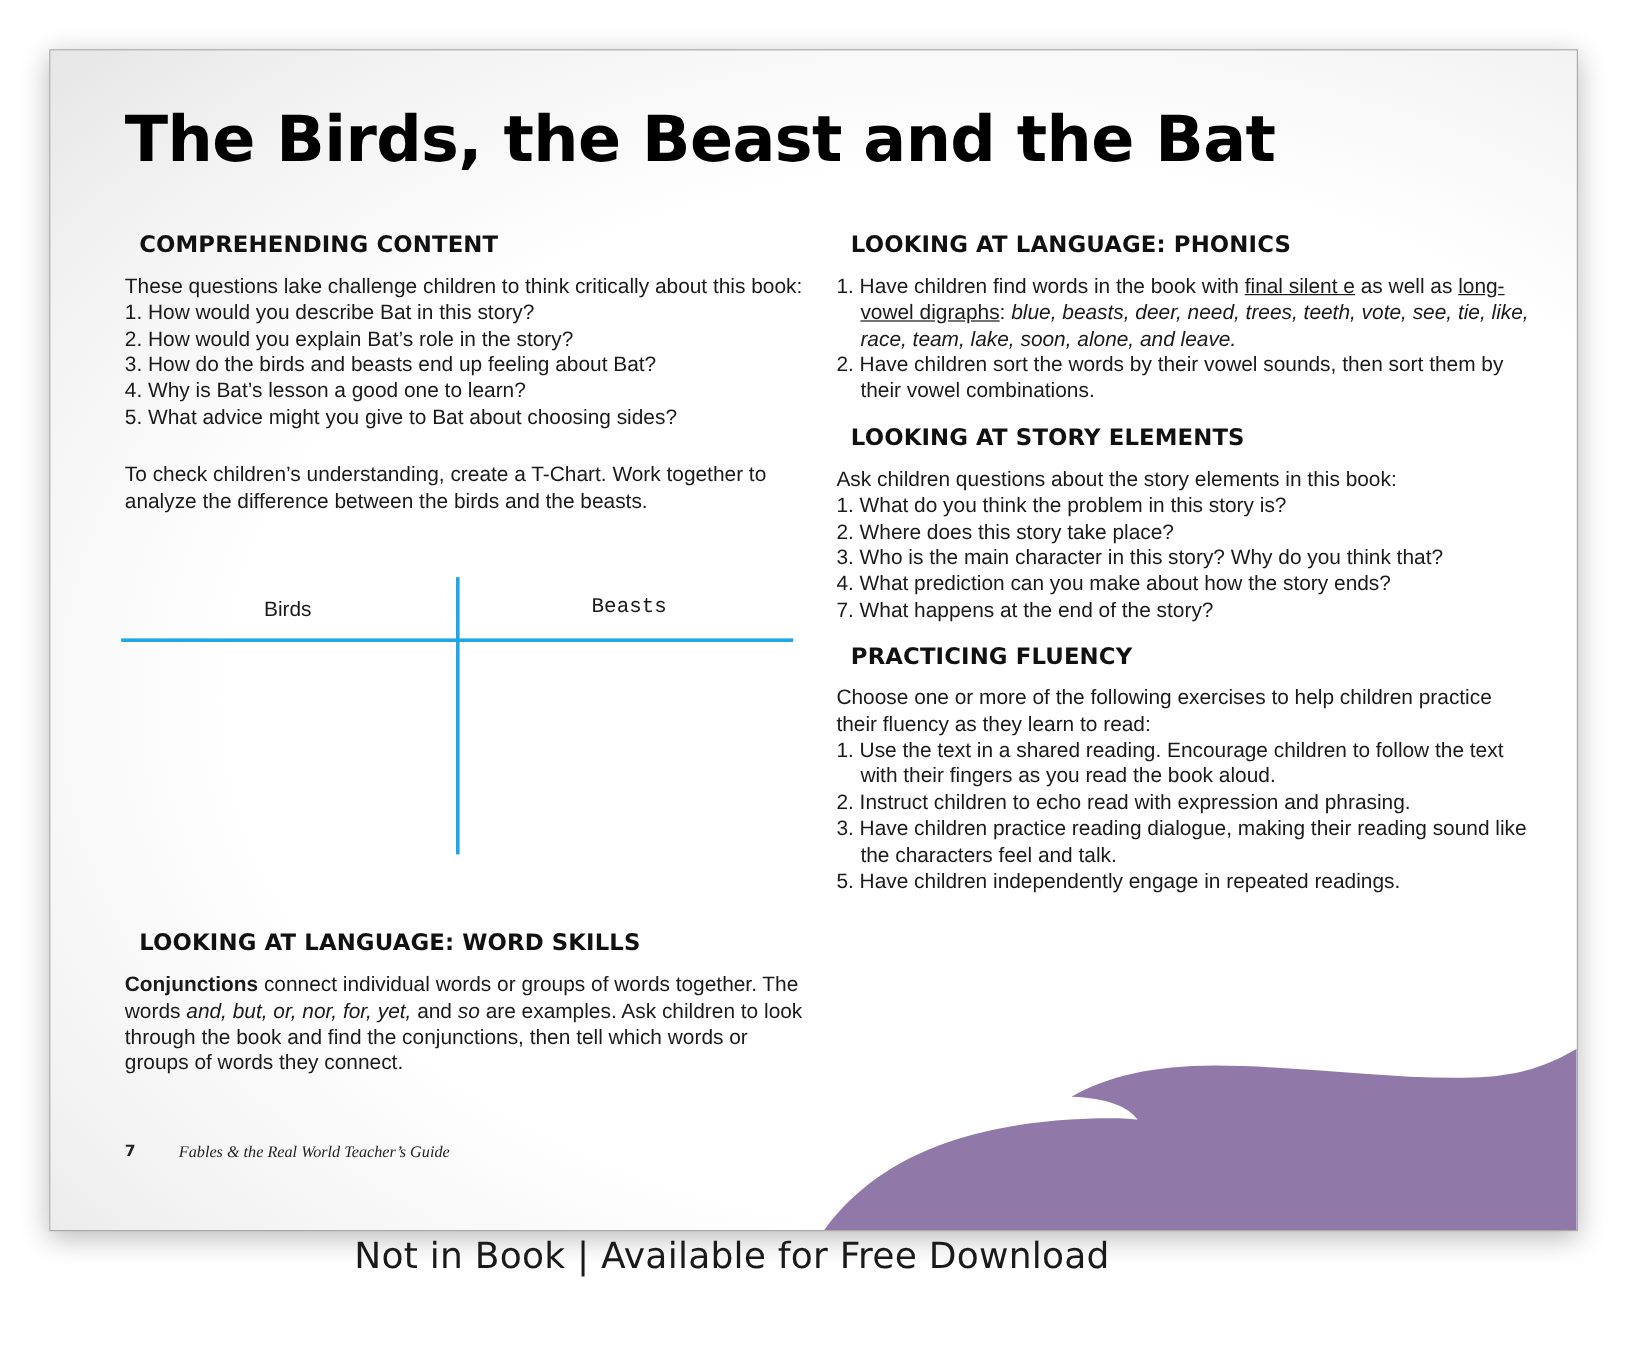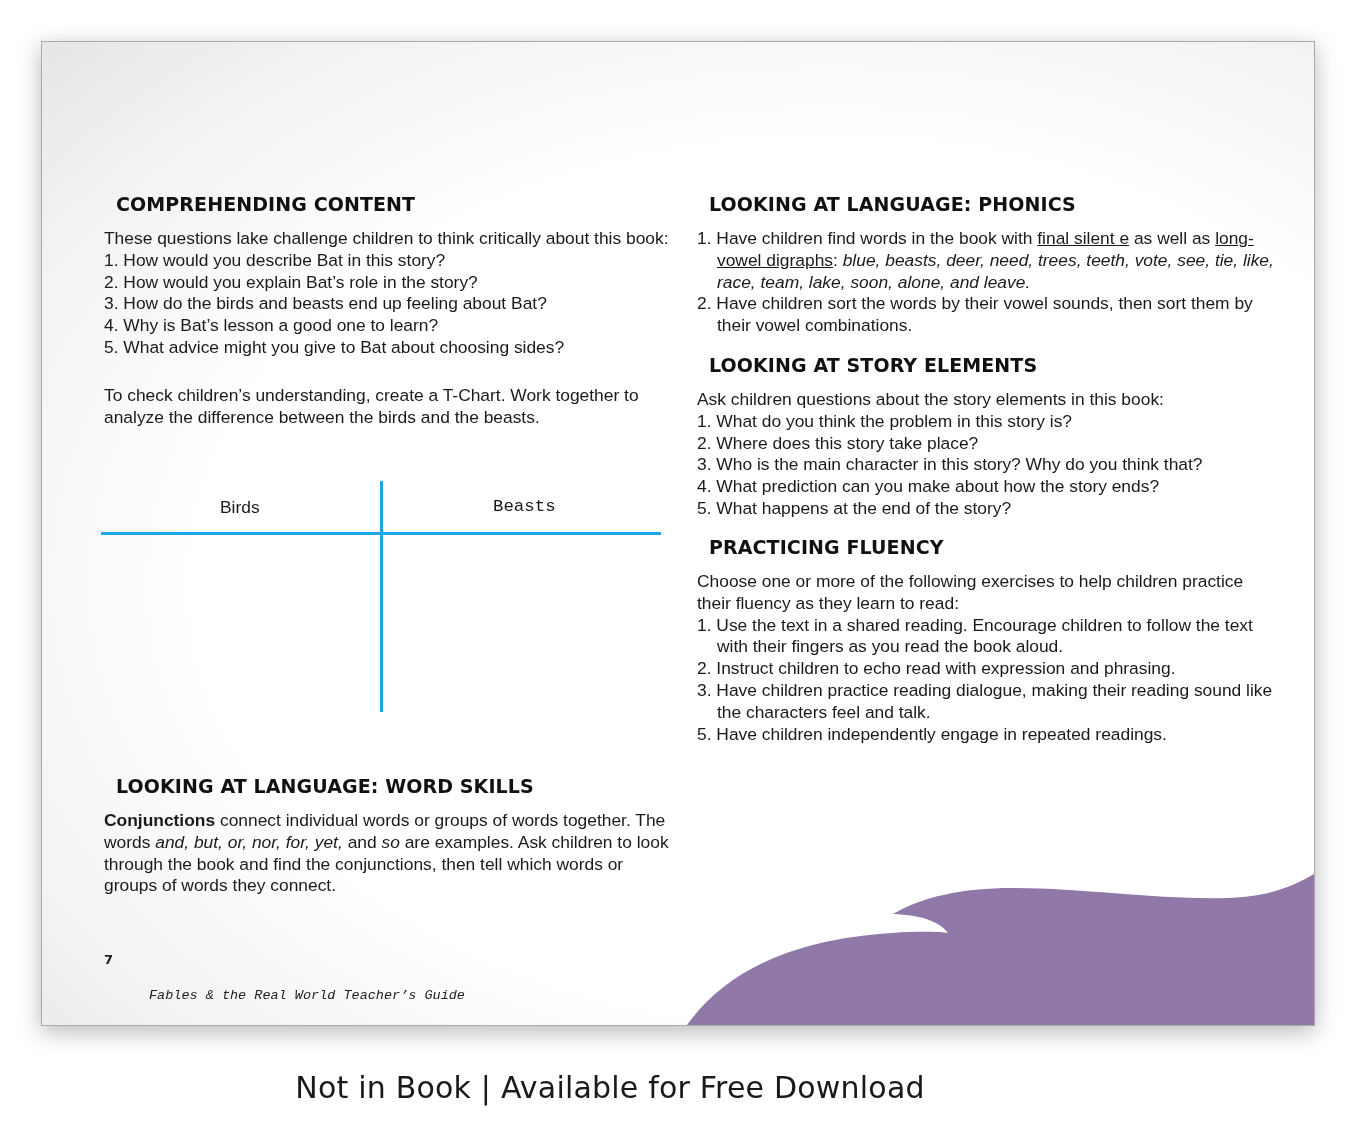--- a/index.html
+++ b/index.html
@@ -42,25 +42,25 @@
     .b { font-weight:bold; }
     .tchart { position:absolute; left:59px; top:439px; width:560px; height:231px; }
     .tchart .h { position:absolute; left:0; top:51px; width:560px; height:3px; background:#1ea6e6; }
     .tchart .v { position:absolute; left:279px; top:0; width:3px; height:231px; background:#1ea6e6; }
     .tchart .lbl { position:absolute; top:16px; font-size:17.4px; color:#1a1a1a; }
     .footer-num {
       position:absolute; left:62px; top:910px; font-family:"DejaVu Sans", sans-serif;
       font-weight:bold; font-size:13px; color:#222;
     }
     .footer-title {
-      position:absolute; left:107px; top:946px; font-family:Liberation Mono, monospace;
+      position:absolute; left:107px; top:910px; font-family:Liberation Serif, serif;
       font-style:italic; font-size:13.5px; color:#222;
     }
     .caption {
-      position:absolute; left:0; width:1220px; top:1070px; text-align:center;
+      position:absolute; left:0; width:1220px; top:1030px; text-align:center;
       font-family:"DejaVu Sans", sans-serif; font-size:30px; color:#1a1a1a;
       letter-spacing:0.2px;
     }
   </style>
 </head>
 <body>
 
 <div class="page-shadow"></div>
 <div class="page">
 
@@ -68,20 +68,21 @@
     <path fill="#9079a8" d="M645 983
          C 680 935, 740 898, 850 891
          C 880 889, 900 890, 906 891
          C 898 880, 880 873, 851 872
          C 880 855, 920 846, 970 846
          C 1040 846, 1120 858, 1185 856
          C 1225 855, 1250 845, 1272 832
          L 1272 983 Z"></path>
   </svg>
 
+  <h1 class="title">The Birds, the Beast and the Bat</h1>
 
   <div class="col col-left">
     <div class="section" style="top:138px;">
       <h2>COMPREHENDING CONTENT</h2>
       <p>These questions lake challenge children to think critically about this book:</p>
       <ol>
         <li>1. How would you describe Bat in this story?</li>
         <li>2. How would you explain Bat’s role in the story?</li>
         <li>3. How do the birds and beasts end up feeling about Bat?</li>
         <li>4. Why is Bat’s lesson a good one to learn?</li>
@@ -116,21 +117,21 @@
     </div>
 
     <div class="section" style="top:299px;">
       <h2>LOOKING AT STORY ELEMENTS</h2>
       <p>Ask children questions about the story elements in this book:</p>
       <ol>
         <li>1. What do you think the problem in this story is?</li>
         <li>2. Where does this story take place?</li>
         <li>3. Who is the main character in this story? Why do you think that?</li>
         <li>4. What prediction can you make about how the story ends?</li>
-        <li>5. What happens at the end of the story?</li>
+        <li>7. What happens at the end of the story?</li>
       </ol>
     </div>
 
     <div class="section" style="top:481px;">
       <h2>PRACTICING FLUENCY</h2>
       <p>Choose one or more of the following exercises to help children practice their fluency as they learn to read:</p>
       <ol>
         <li>1. Use the text in a shared reading. Encourage children to follow the text with their fingers as you read the book aloud.</li>
         <li>2. Instruct children to echo read with expression and phrasing.</li>
         <li>3. Have children practice reading dialogue, making their reading sound like the characters feel and talk.</li>

